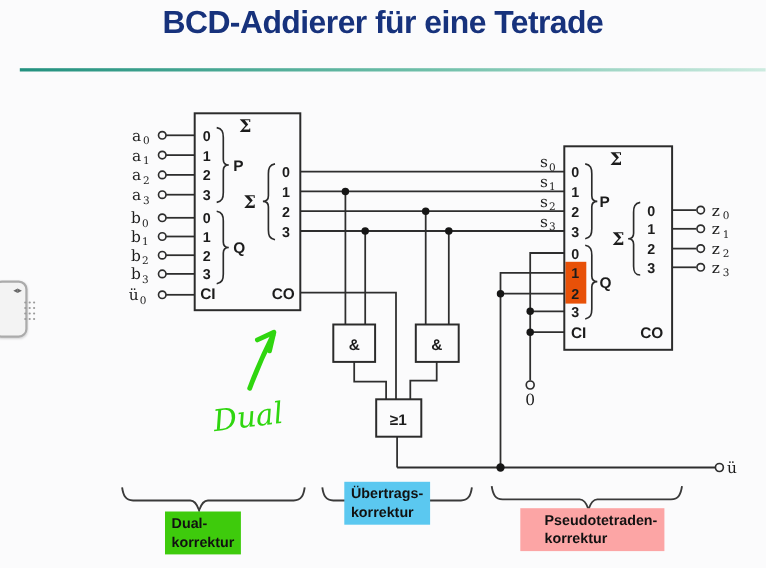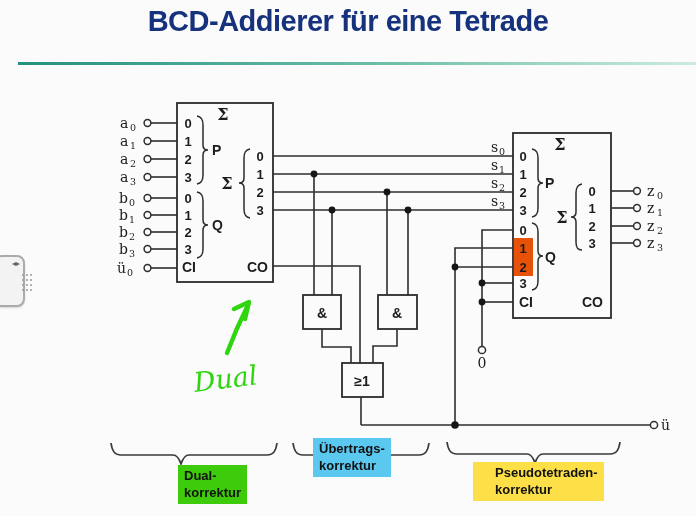--- a/index.html
+++ b/index.html
@@ -19,23 +19,23 @@
   .t-pin{font-family:"Liberation Sans",sans-serif;font-weight:bold;font-size:13px;text-anchor:middle;}
   .t-grp{font-family:"Liberation Sans",sans-serif;font-weight:bold;font-size:14px;}
   .t-gate{font-family:"Liberation Sans",sans-serif;font-weight:bold;font-size:14px;text-anchor:middle;}
   .t-sig{font-family:"DejaVu Serif",serif;font-weight:bold;font-size:16px;text-anchor:middle;}
   .t-io{font-family:"DejaVu Serif",serif;font-size:14px;}
   .t-sub{font-family:"DejaVu Serif",serif;font-size:9.5px;}
   .t-mid{text-anchor:middle;}
   .hand{font-family:"DejaVu Serif",serif;font-style:italic;font-size:27px;fill:#2fd60f;}
   .phase{position:absolute;font-size:13px;font-weight:bold;color:#111;
        line-height:17px;padding:2px 6px 3px 6px;}
-  .hl-green{background:#3ecb0c;margin-left:28px;}
+  .hl-green{background:#3ecb0c;}
   .hl-cyan{background:#5bc8f0;}
-  .hl-orange{background:#fde047;padding-left:22px;}
+  .hl-orange{background:#fca5a5;padding-left:22px;}
 </style>
 </head>
 <body>
 
 <div class="page-title">BCD-Addierer für eine Tetrade</div>
 <div class="divider"></div>
 
 <div class="panel-handle">
   <div class="panel-arrows">◂▸</div>
   <div class="panel-grip">

